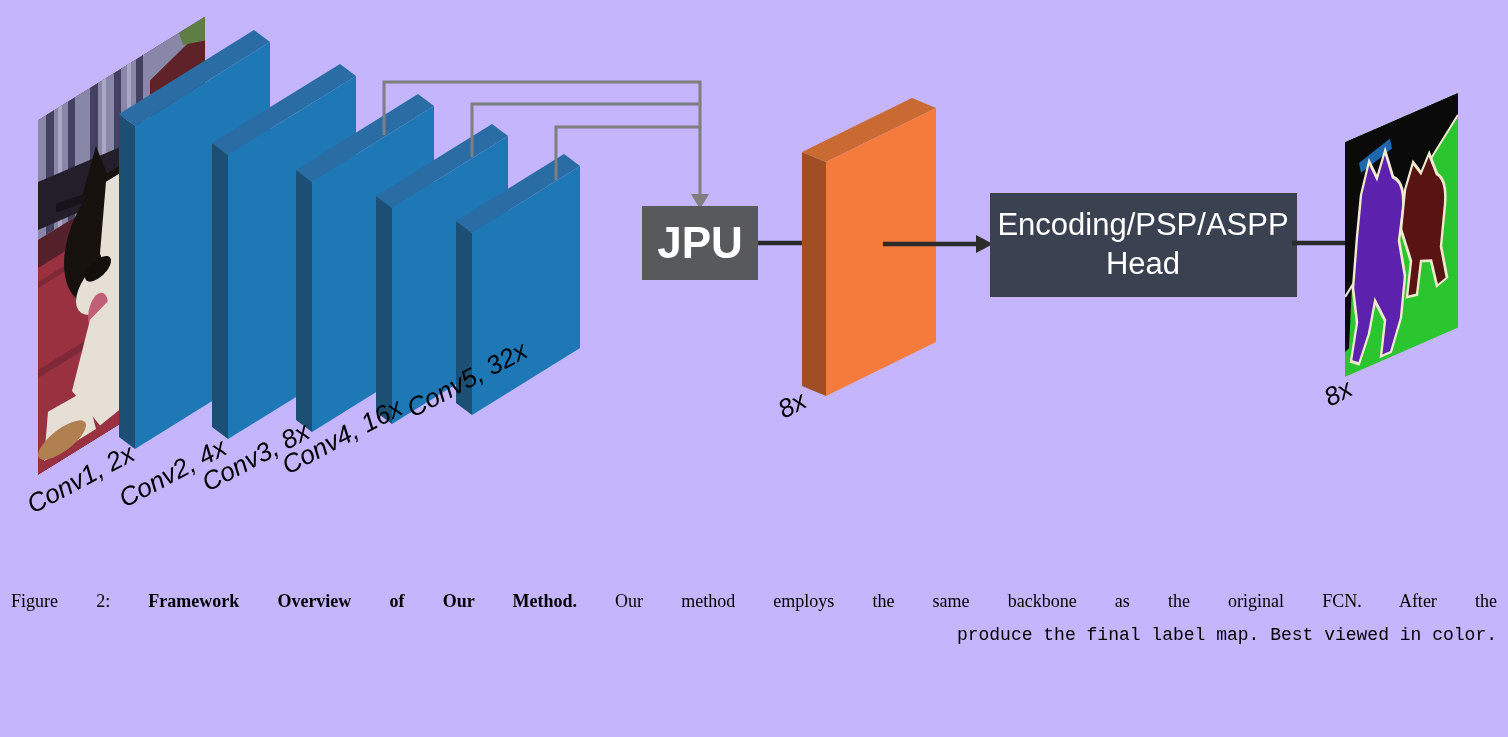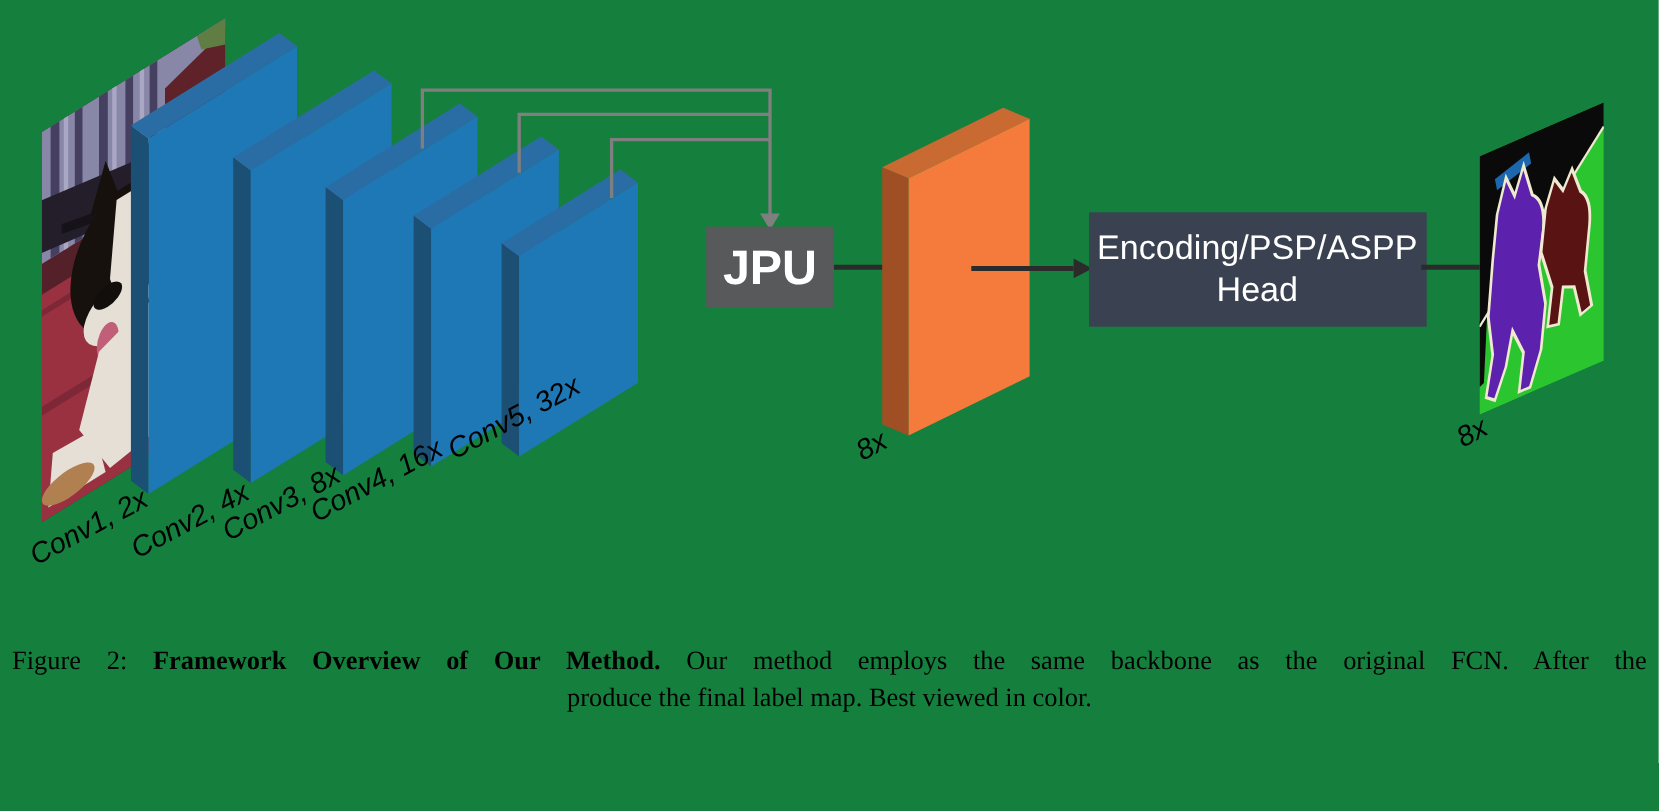--- a/index.html
+++ b/index.html
@@ -1,30 +1,30 @@
 <!DOCTYPE html>
 <html><head>
 <meta charset="utf-8">
 <style>
   html,body{margin:0;padding:0;background:#ffffff;}
-  .page{position:relative;width:1508px;height:737px;background:#15803d;overflow:hidden;
+  .page{position:relative;width:1508px;height:737px;background:#c4b5fd;overflow:hidden;
         font-family:"Liberation Sans",sans-serif;}
   svg.diagram{position:absolute;top:0;left:0;}
   .conv-label{font:italic 26px "Liberation Sans",sans-serif;fill:#000000;}
   .scale-label{font:italic 26px "Liberation Sans",sans-serif;fill:#000000;}
   .jpu-text{font-family:"Liberation Sans",sans-serif;font-weight:bold;font-size:44px;fill:#ffffff;}
   .head-text{font-family:"Liberation Sans",sans-serif;font-size:31px;fill:#ffffff;}
   .conn{fill:none;stroke-width:3;}
   .flow{fill:none;stroke-width:4.5;}
   .seg-stroke{stroke:#EFE9D0;stroke-width:2.5;}
   .caption{position:absolute;left:11px;top:584px;width:1486px;
-           font-family:"Liberation Serif",serif;font-size:24px;line-height:34px;color:#000000;}
+           font-family:"Liberation Serif",serif;font-size:18px;line-height:34px;color:#000000;}
   .cap-line{white-space:normal;}
   .jl{text-align:justify;text-align-last:justify;}
-  .last{text-align:center;}
+  .last{text-align:right;font-family:Liberation Mono, monospace;}
   .bold{font-weight:bold;}
 </style>
 </head>
 <body>
 
 <div class="page">
 
 <svg class="diagram" width="1508" height="572" viewBox="0 0 1508 572">
   <defs>
     <clipPath id="photoClip">

